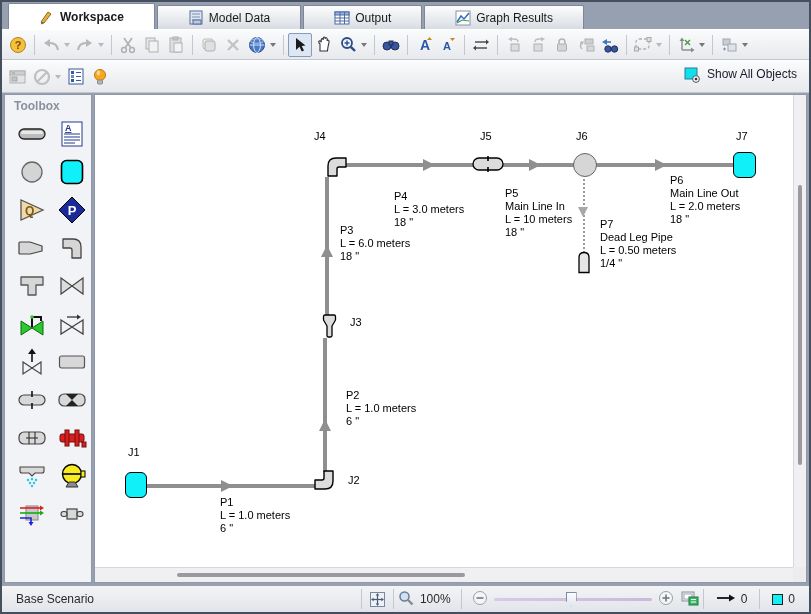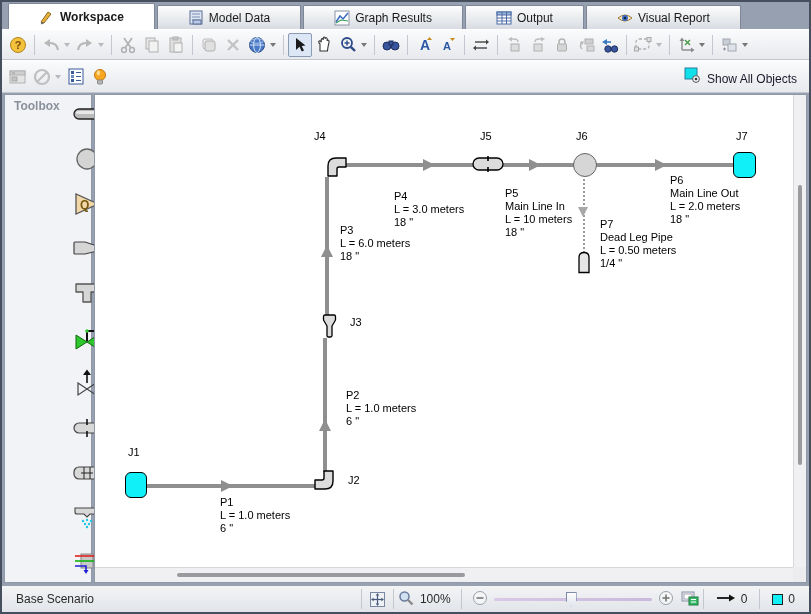--- a/index.html
+++ b/index.html
@@ -19,25 +19,25 @@
   .toolbar{background:linear-gradient(#fafbfc,#e7e9ed);border-top:1px solid #ffffff;border-bottom:1px solid #c2c7cf;
            display:flex;align-items:center;padding:0 4px;flex:0 0 auto;}
   .toolbar.row1{height:31px;}
   .toolbar.row2{height:33px;}
   .ic{width:24px;height:24px;display:inline-flex;align-items:center;justify-content:center;border:1px solid transparent;border-radius:2px;}
   .ic.active{background:#dce6f5;border:1px solid #8a9bb5;}
   .sep{width:1px;height:20px;background:#c3c8d0;margin:0 4px;flex:0 0 auto;}
   .caret{width:0;height:0;border-left:3.5px solid transparent;border-right:3.5px solid transparent;border-top:4px solid #777;margin:0 3px 0 1px;}
   .caret.dis{border-top-color:#b5b9bf;}
   .spacer{flex:1;}
-  .showall{display:flex;align-items:flex-end;gap:5px;font-size:12px;color:#1a1a2a;padding:2px 8px;}
+  .showall{display:flex;align-items:flex-start;gap:5px;font-size:12px;color:#1a1a2a;padding:2px 8px;}
 
   
   .main{flex:1;display:flex;min-height:0;background:#96a0b0;}
-  .toolbox{width:88px;background:#f2f3f6;border:1px solid #8f99a8;margin:1px 0 2px 2px;display:flex;flex-direction:row;}
+  .toolbox{width:88px;background:#f2f3f6;border:1px solid #8f99a8;margin:1px 0 2px 2px;display:flex;flex-direction:column;}
   .toolbox-title{font-size:12px;font-weight:bold;color:#8b919c;padding:4px 0 2px 9px;}
   .toolgrid{display:grid;grid-template-columns:30px 30px;column-gap:10px;row-gap:12px;padding:6px 0 0 12px;}
   .tool{width:30px;height:26px;display:flex;align-items:center;justify-content:center;}
 
   .canvas-outer{flex:1;position:relative;margin:1px 2px 2px 2px;border:1px solid #8f99a8;background:#ececee;overflow:hidden;}
   .canvas{position:absolute;left:0;top:0;right:13px;bottom:15px;background:#ffffff;overflow:hidden;}
   .vscroll{position:absolute;top:0;right:0;width:13px;bottom:15px;background:#f0f0f2;border-left:1px solid #d8d8dc;}
   .vthumb{position:absolute;left:4px;top:90px;width:4px;height:280px;background:#9a9a9e;border-radius:2px;}
   .hscroll{position:absolute;left:0;right:13px;bottom:0;height:15px;background:#f0f0f2;border-top:1px solid #d8d8dc;}
   .hthumb{position:absolute;left:82px;top:5px;width:288px;height:4px;background:#9a9a9e;border-radius:2px;}
@@ -89,49 +89,39 @@
             <line x1="4" y1="7" x2="12" y2="7" stroke="#7a8fb6"></line>
             <line x1="4" y1="10" x2="12" y2="10" stroke="#7a8fb6"></line>
             <rect x="5" y="10" width="8" height="4" fill="#b9c8e4" stroke="#5a6f96"></rect>
           </svg>
       </span>
       <span>Model Data</span>
     </div>
     <div class="tab">
       <span class="tabicon">
         <svg width="16" height="16">
-            <rect x="1" y="1" width="14" height="14" fill="#fff" stroke="#8a93a3"></rect>
-            <polyline points="2,12 6,6 9,9 14,3" fill="none" stroke="#3a6ac0" stroke-width="1.5"></polyline>
-            <polyline points="2,13 7,10 14,11" fill="none" stroke="#3aa05a" stroke-width="1.2"></polyline>
-          </svg>
-      </span>
-      <span>Graph Results</span>
-    </div>
-    <div class="tab">
-      <span class="tabicon">
-        <svg width="16" height="16">
             <rect x="1" y="2" width="14" height="12" fill="#fff" stroke="#4a6aa5"></rect>
             <rect x="1" y="2" width="14" height="3" fill="#9db4dc" stroke="#4a6aa5"></rect>
             <line x1="6" y1="2" x2="6" y2="14" stroke="#4a6aa5"></line>
             <line x1="10.5" y1="2" x2="10.5" y2="14" stroke="#4a6aa5"></line>
             <line x1="1" y1="8" x2="15" y2="8" stroke="#4a6aa5"></line>
             <line x1="1" y1="11" x2="15" y2="11" stroke="#4a6aa5"></line>
           </svg>
       </span>
       <span>Output</span>
     </div>
     <div class="tab">
       <span class="tabicon">
         <svg width="16" height="16">
-            <path d="M1,8 Q8,2 15,8 Q8,14 1,8 Z" fill="#f8e8c8" stroke="#9a7a30"></path>
-            <circle cx="8" cy="8" r="3" fill="#3a6ac0"></circle>
-            <circle cx="8" cy="8" r="1.2" fill="#10233f"></circle>
-          </svg>
-      </span>
-      <span>Visual Report</span>
+            <rect x="1" y="1" width="14" height="14" fill="#fff" stroke="#8a93a3"></rect>
+            <polyline points="2,12 6,6 9,9 14,3" fill="none" stroke="#3a6ac0" stroke-width="1.5"></polyline>
+            <polyline points="2,13 7,10 14,11" fill="none" stroke="#3aa05a" stroke-width="1.2"></polyline>
+          </svg>
+      </span>
+      <span>Graph Results</span>
     </div>
   </div>
 
   <div class="toolbar row1">
     <span class="ic">
       <svg width="18" height="18">
           <circle cx="9" cy="9" r="7.5" fill="#f3c13a" stroke="#b3831a"></circle>
           <text x="9" y="13" text-anchor="middle" font-size="11" font-weight="bold" fill="#7a4a10" font-family="Liberation Sans, sans-serif">?</text>
         </svg>
     </span>

